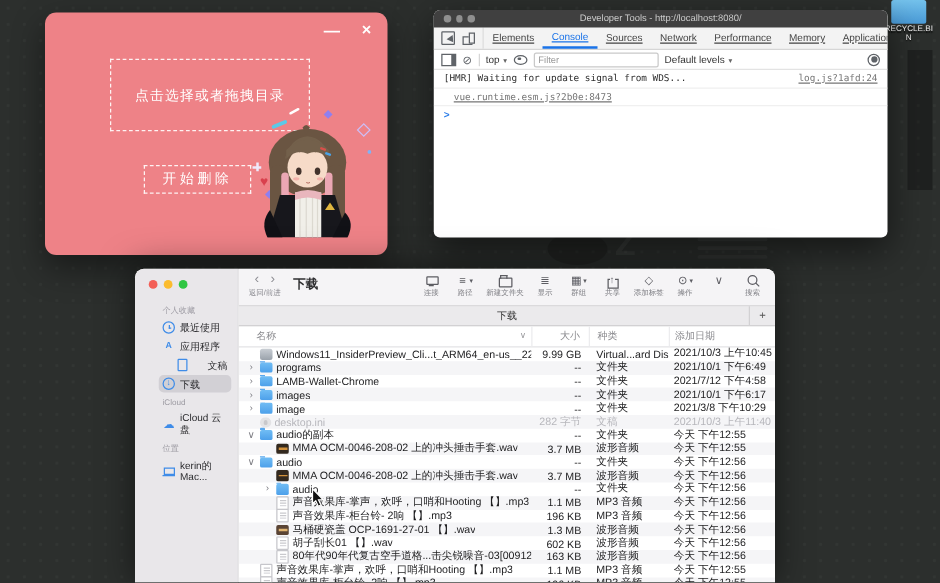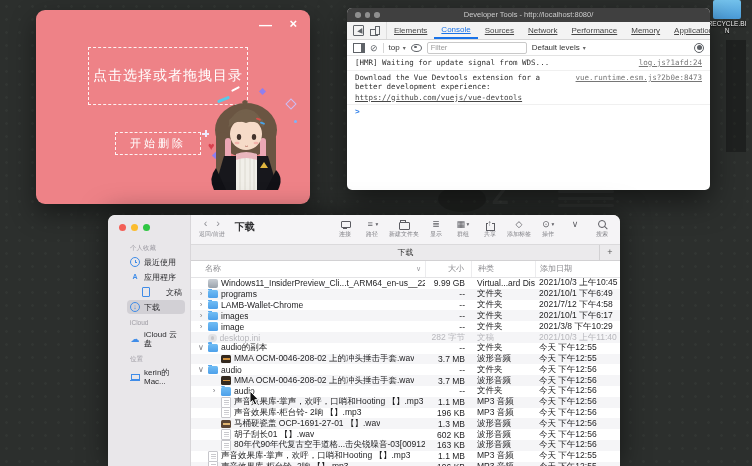--- a/index.html
+++ b/index.html
@@ -67,21 +67,21 @@
   .dt-url{text-decoration:underline;color:#474747;margin-top:1px;}
   .dt-src{color:#767676;text-decoration:underline;white-space:nowrap;margin-left:8px;}
   .dt-prompt{color:#2b7de9;padding:2px 8px;font-weight:bold;font-size:8px;}
 
   
   .pkwin{left:36px;top:10px;width:274px;height:194px;background:#ee8287;border-radius:9px;
        box-shadow:0 10px 26px rgba(0,0,0,.45);overflow:hidden;}
   .pk-min{right:38px;top:8px;color:#fff;font-size:13px;font-weight:bold;line-height:14px;}
   .pk-close{right:13px;top:7px;color:#fff;font-size:13px;font-weight:bold;line-height:14px;}
   .pk-drop{left:52px;top:37px;width:158px;height:56px;border:1.5px dashed rgba(255,255,255,.9);
-       display:flex;align-items:center;justify-content:center;color:#fff;font-size:14px;letter-spacing:1px;}
+       display:flex;align-items:center;justify-content:center;color:#fff;font-size:11px;letter-spacing:1px;}
   .pk-btn{left:79px;top:122px;width:84px;height:21px;border:1.5px dashed rgba(255,255,255,.9);
        color:#fff;font-size:11px;letter-spacing:3px;text-align:center;line-height:21px;}
   .pk-char{right:14px;bottom:14px;}
   .spark{position:absolute;}
   .sp-dash{width:13px;height:3px;border-radius:2px;background:#5ac9e8;transform:rotate(-22deg);}
   .sp-dash2{width:9px;height:2px;border-radius:2px;background:#fff;transform:rotate(-28deg);}
   .sp-diam{width:5px;height:5px;background:#8f7ff0;transform:rotate(45deg);}
   .sp-diam2{width:6px;height:6px;background:#9aa7b8;transform:rotate(45deg);opacity:.9;}
   .sp-star{width:6px;height:6px;border:1px solid #cdbdf5;transform:rotate(45deg);}
   .sp-dot{width:3px;height:3px;border-radius:50%;background:#7fb3f7;}
@@ -229,21 +229,20 @@
     </div>
     <div style="margin-left:auto"></div>
     <div class="ic-gear"></div>
   </div>
   <div class="dt-console">
       <div class="dt-crow">
         <div class="dt-msg">[HMR] Waiting for update signal from WDS...</div>
         <div class="dt-src">log.js?1afd:24</div>
       </div>
       <div class="dt-crow">
-        <div class="dt-msg">Download the Vue Devtools extension for a better development experience:<div class="dt-url">https://github.com/vuejs/vue-devtools</div></div>
         <div class="dt-src">vue.runtime.esm.js?2b0e:8473</div>
       </div>
     </div>
   <div class="dt-prompt">&gt;</div>
 </div>
 
 <div class="abs pkwin">
   <div class="abs pk-min">—</div>
   <div class="abs pk-close">×</div>
   <div class="abs pk-drop">

